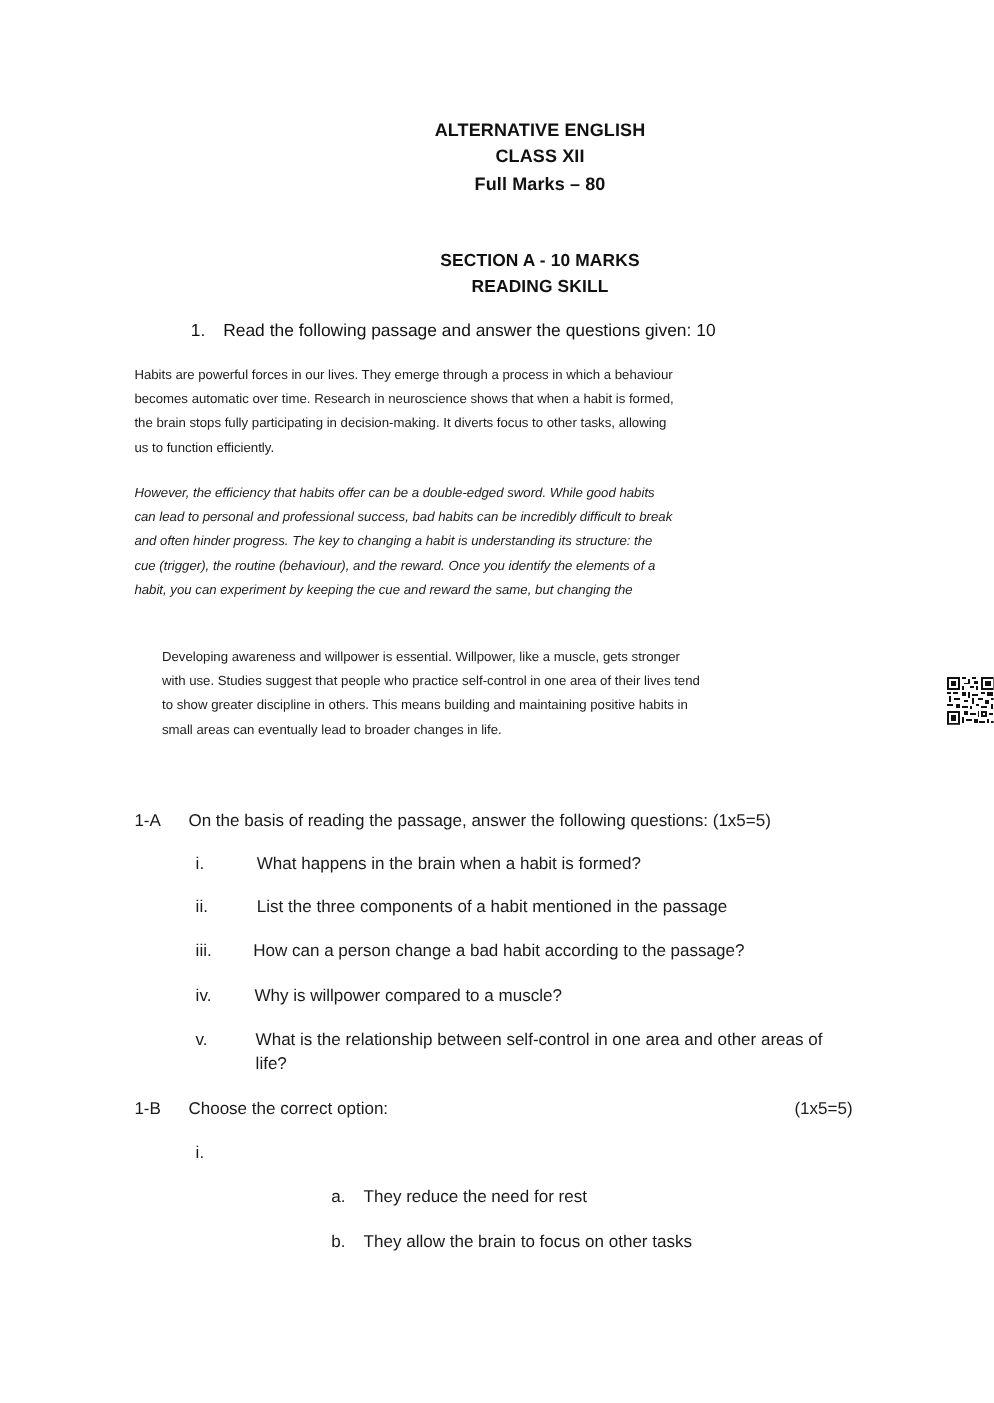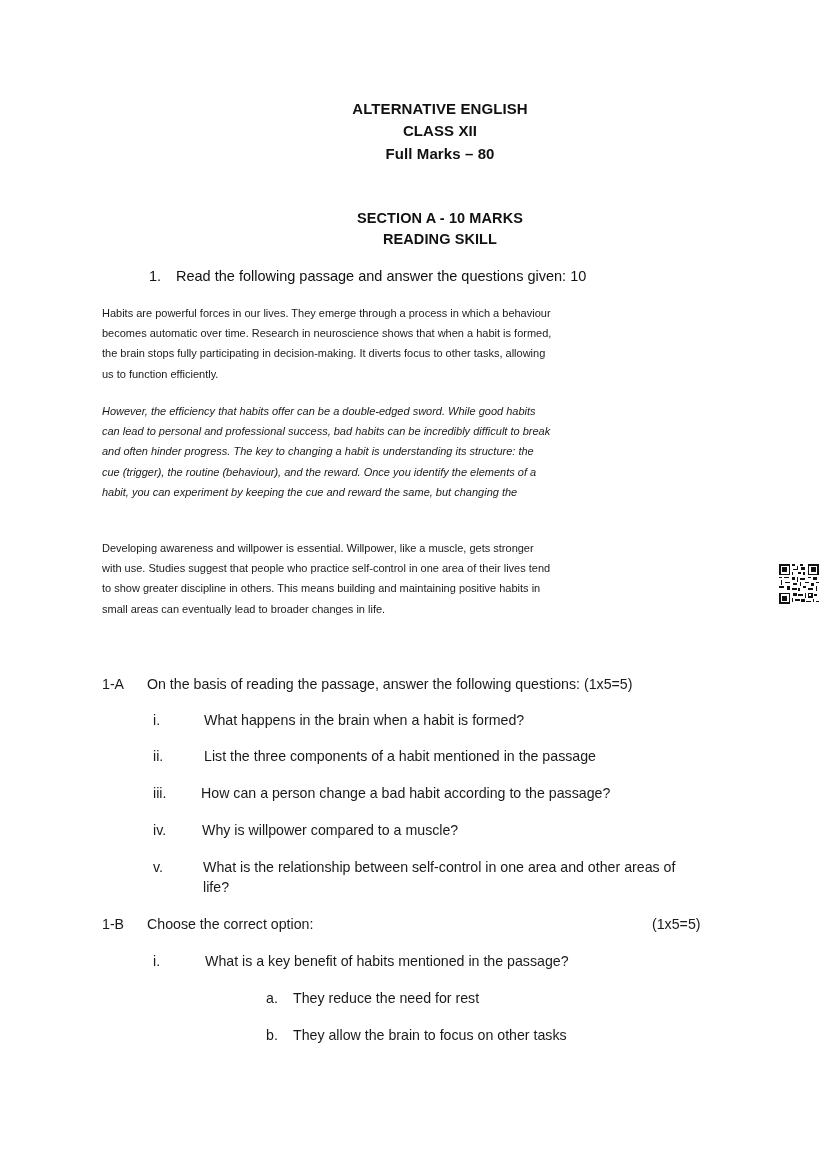--- a/index.html
+++ b/index.html
@@ -10,21 +10,21 @@
     body {
       width: 828px;
       height: 1169px;
       position: relative;
       overflow: hidden;
       font-family: "Liberation Sans", sans-serif;
       color: #111111;
     }
     .page {
       position: absolute;
-      left: 2px; top: 0;
+      left: 12px; top: 0;
       width: 740px; height: 1169px;
     }
     .center-line {
       position: absolute;
       left: 0;
       width: 876px;
       text-align: center;
       font-weight: bold;
       font-size: 15px;
       letter-spacing: 0.1px;
@@ -87,21 +87,21 @@
   </div>
 
   <div class="para" style="top:401px;font-style:italic;">
     <span class="ln">However, the efficiency that habits offer can be a double-edged sword. While good habits</span>
     <span class="ln">can lead to personal and professional success, bad habits can be incredibly difficult to break</span>
     <span class="ln">and often hinder progress. The key to changing a habit is understanding its structure: the</span>
     <span class="ln">cue (trigger), the routine (behaviour), and the reward. Once you identify the elements of a</span>
     <span class="ln">habit, you can experiment by keeping the cue and reward the same, but changing the</span>
   </div>
 
-  <div class="para" style="top:538px;">
+  <div class="para" style="top:538px;margin-left:23px;">
     <span class="ln">Developing awareness and willpower is essential. Willpower, like a muscle, gets stronger</span>
     <span class="ln">with use. Studies suggest that people who practice self-control in one area of their lives tend</span>
     <span class="ln">to show greater discipline in others. This means building and maintaining positive habits in</span>
     <span class="ln">small areas can eventually lead to broader changes in life.</span>
   </div>
 
   <svg class="qr" viewBox="0 0 25 25" shape-rendering="crispEdges">
     <rect x="0" y="0" width="25" height="25" fill="#ffffff"></rect>
 
     <rect x="0" y="0" width="7" height="7" fill="#111"></rect>
@@ -176,21 +176,20 @@
 
   <div class="row" style="left:151px; top:859px;">v.</div>
   <div class="row" style="left:201px; top:859px;">What is the relationship between self-control in one area and other areas of</div>
   <div class="row" style="left:201px; top:879px;">life?</div>
 
   <div class="row" style="left:100px; top:916px;">1-B</div>
   <div class="row" style="left:145px; top:916px;">Choose the correct option:</div>
   <div class="row" style="left:650px; top:916px;">(1x5=5)</div>
 
   <div class="row" style="left:151px; top:953px;">i.</div>
-  <div class="row" style="left:203px; top:953px;">What is a key benefit of habits mentioned in the passage?</div>
 
   <div class="row" style="left:264px; top:990px;">a.</div>
   <div class="row" style="left:291px; top:990px;">They reduce the need for rest</div>
 
   <div class="row" style="left:264px; top:1027px;">b.</div>
   <div class="row" style="left:291px; top:1027px;">They allow the brain to focus on other tasks</div>
 
 </div>
 
 </body></html>

